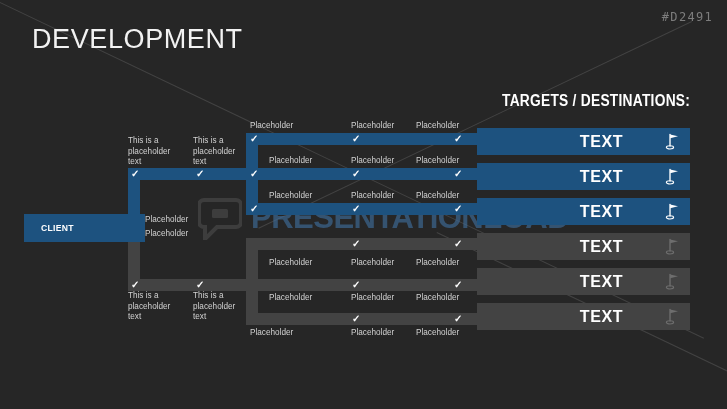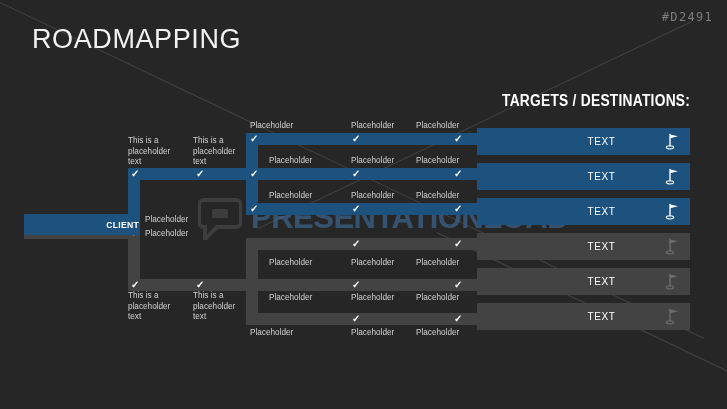--- a/index.html
+++ b/index.html
@@ -35,46 +35,46 @@
   .rung{position:absolute;height:12px;}
   .vseg{position:absolute;width:12px;}
 
   
   .ph-multi{position:absolute;font-size:8.2px;line-height:10.5px;color:#d2d2d2;width:55px;}
   .ph-one{position:absolute;font-size:8.2px;color:#d2d2d2;white-space:nowrap;}
 
   .chk{position:absolute;color:#ffffff;font-size:10px;line-height:12px;font-weight:bold;}
 
   
-  .chip{position:absolute;height:21px;display:flex;align-items:center;padding-left:11px;
-        font-size:8.6px;font-weight:bold;color:#ffffff;letter-spacing:.3px;justify-content:flex-end;}
+  .chip{position:absolute;height:28px;display:flex;align-items:center;padding-left:17px;
+        font-size:8.6px;font-weight:bold;color:#ffffff;letter-spacing:.3px;}
 
   
   .tbar{position:absolute;left:477px;width:213px;height:27px;display:flex;align-items:center;justify-content:center;}
-  .tbar span{font-size:10px;font-weight:normal;color:#ffffff;letter-spacing:.6px;margin-left:36px;}
+  .tbar span{font-size:16px;font-weight:bold;color:#ffffff;letter-spacing:.6px;margin-left:36px;}
   .flag{position:absolute;right:8px;top:4px;width:19px;height:19px;}
 </style>
 </head>
 <body>
 
 <div class="slide">
 
   <div class="diag d1"></div>
   <div class="diag d2"></div>
   <div class="diag d3"></div>
 
   <div class="wm">
     <svg class="wm-logo" viewBox="0 0 44 44">
       <path d="M6 4 h32 a5 5 0 0 1 5 5 v17 a5 5 0 0 1 -5 5 h-19 l-12 12 v-12 h-1 a5 5 0 0 1 -5 -5 v-17 a5 5 0 0 1 5 -5 z" fill="none" stroke="#555555" stroke-width="4"></path>
       <rect x="14" y="13" width="16" height="9" rx="1.5" fill="#555555"></rect>
     </svg>
     <div class="wm-text">PRESENTATIONLOAD</div>
   </div>
 
-  <div class="title">ROADMAPPING</div>
+  <div class="title">DEVELOPMENT</div>
   <div class="code">#D2491</div>
   <div class="targets-title">TARGETS / DESTINATIONS:</div>
 
   <div class="rung blue" style="left:246px;top:133px;width:237px;"></div>
 
   <div class="vseg blue" style="left:246px;top:133px;height:47px;"></div>
 
   <div class="rung blue" style="left:128px;top:168px;width:355px;"></div>
 
   <div class="vseg blue" style="left:128px;top:168px;height:61px;"></div>

